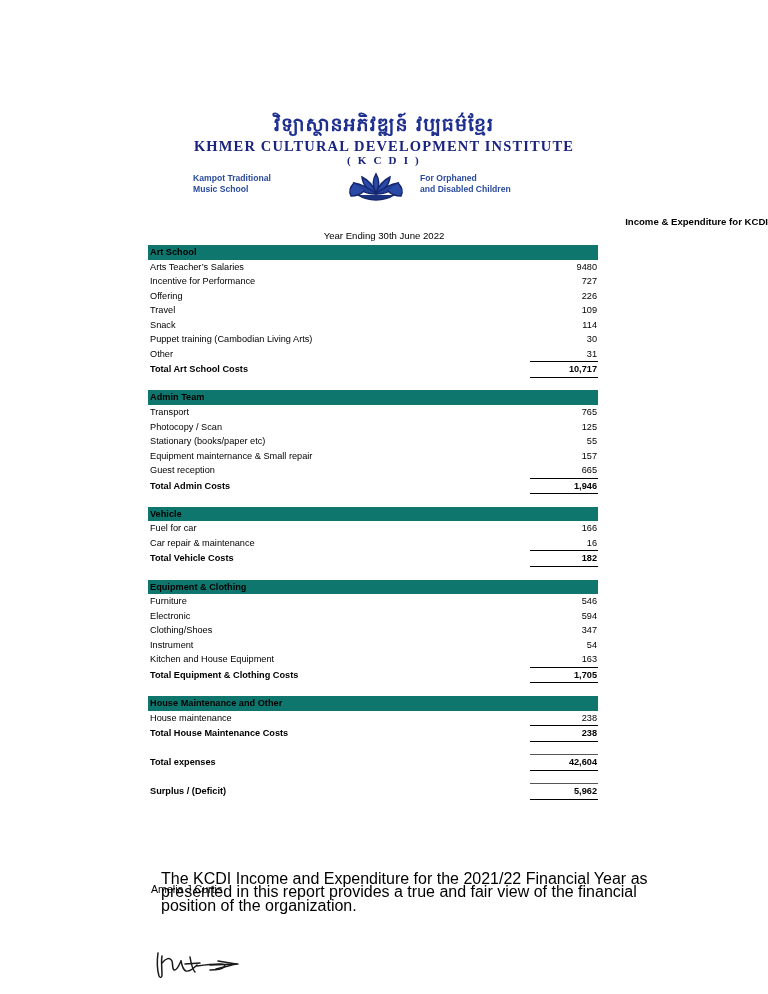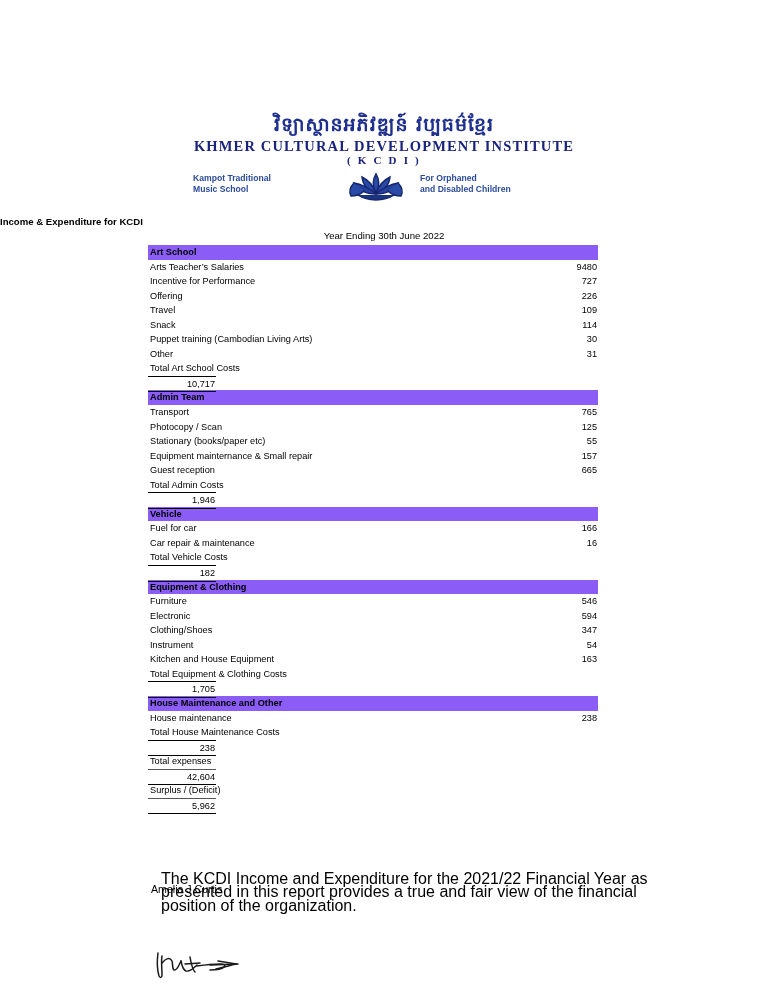--- a/index.html
+++ b/index.html
@@ -85,21 +85,21 @@
     width: 92px;
     height: 34px;
   }
 
   
   .report-title {
     position: absolute;
     left: 0;
     top: 186px;
     width: 768px;
-    text-align: left;
+    text-align: right;
     font-size: 9.6px;
     font-weight: bold;
     line-height: 14px;
   }
   .report-subtitle {
     position: absolute;
     left: 0;
     top: 200px;
     width: 768px;
     text-align: center;
@@ -128,30 +128,29 @@
     padding-left: 2px;
     white-space: nowrap;
   }
   .row .value {
     text-align: right;
     white-space: nowrap;
     padding-right: 1px;
   }
 
   .section-head {
-    background: #8b5cf6;
+    background: #0f766e;
     font-weight: bold;
   }
   .section-head .label { padding-left: 2px; }
 
   .item .label { font-weight: normal; }
 
   .total-row {
-    font-weight: normal;
-    flex-direction: column;
+    font-weight: bold;
   }
   
   .rule-above .value {
     border-top: 1.1px solid #000;
     min-width: 67px;
   }
   
   .rule-below .value {
     border-bottom: 1.6px solid #000;
     min-width: 67px;

